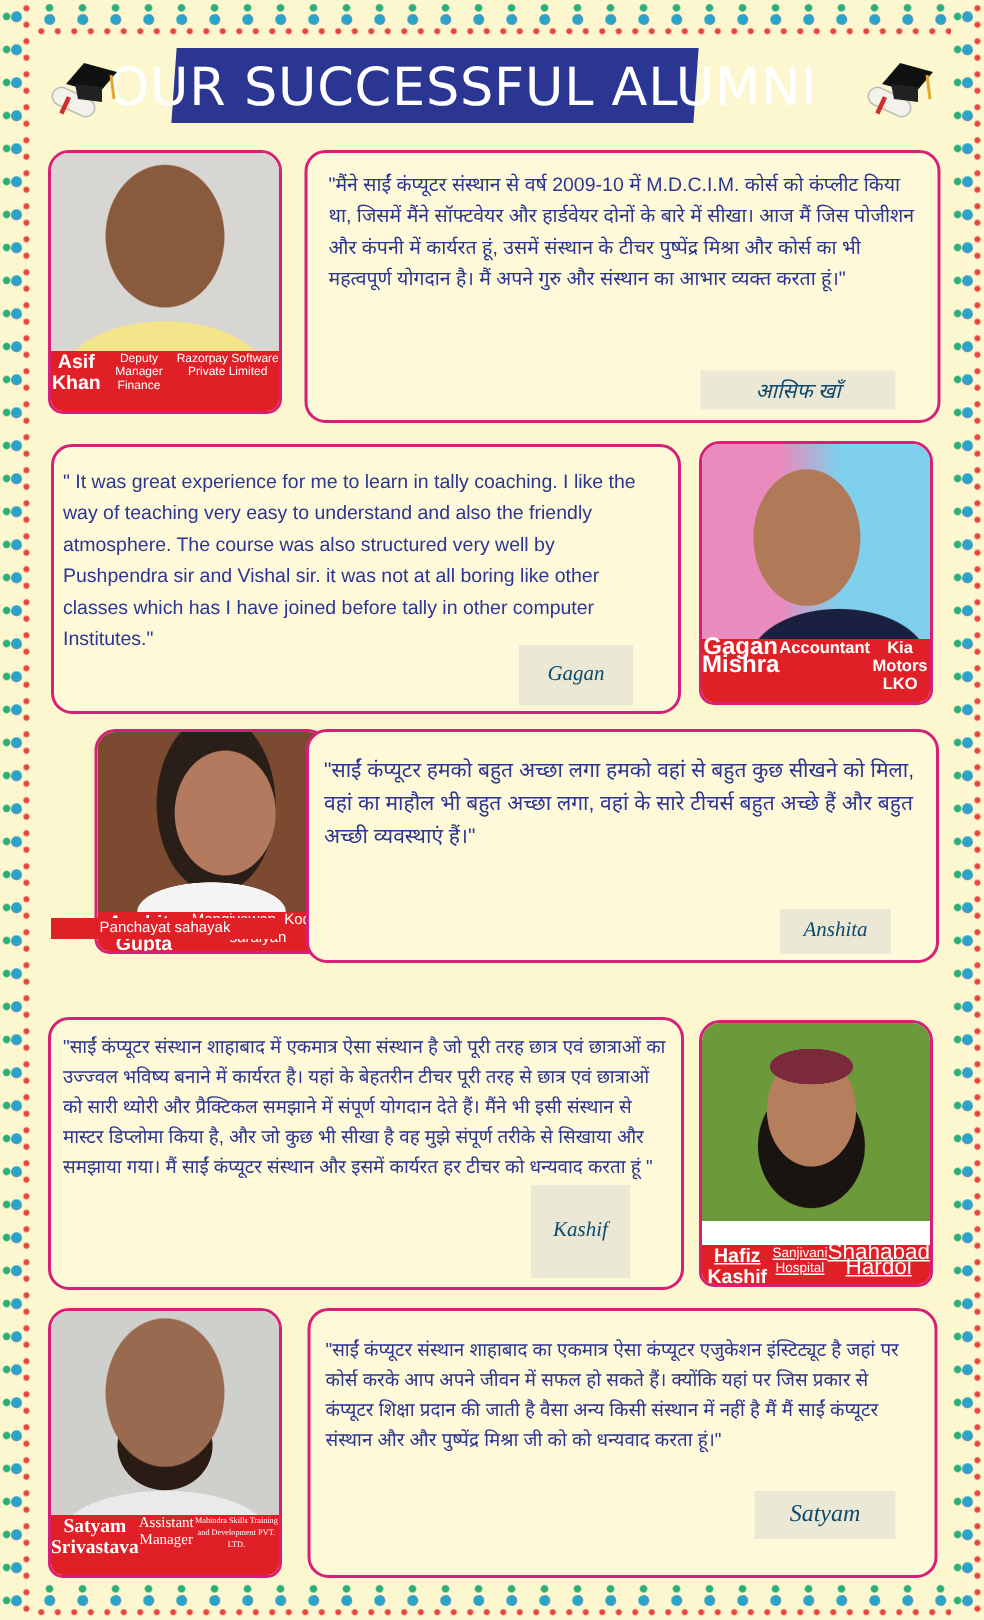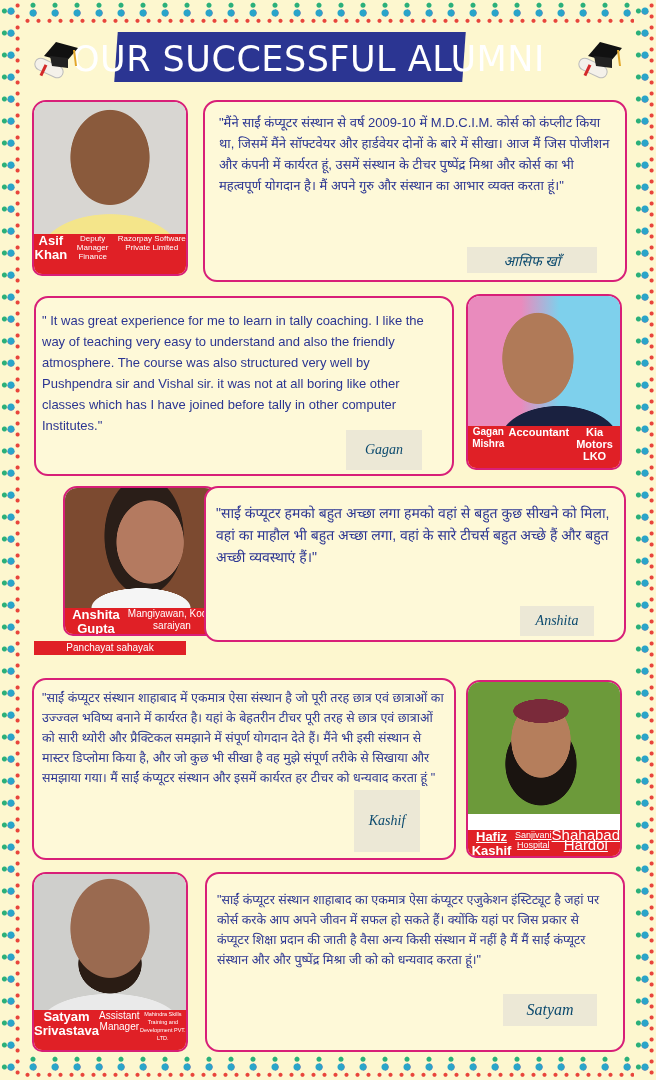--- a/index.html
+++ b/index.html
@@ -123,34 +123,34 @@
   <div class="signature" style="left:262px;top:145px;width:130px;height:26px;">आसिफ खाँ</div>
 </div>
 
 <div class="quote-card" style="left:34px;top:296px;width:416px;height:176px;">
   <div class="quote" style="left:6px;top:12px;width:400px;font-size:13px;">" It was great experience for me to learn in tally coaching. I like the way of teaching very easy to understand and also the friendly atmosphere. The course was also structured very well by Pushpendra sir and Vishal sir. it was not at all boring like other classes which has I have joined before tally  in other computer Institutes."</div>
   <div class="signature" style="left:310px;top:132px;width:76px;height:40px;">Gagan</div>
 </div>
 <div class="photo-card" style="left:466px;top:294px;width:152px;height:172px;">
   <div class="photo" style="height:130px;background:radial-gradient(ellipse 36px 46px at 46% 48%, #b07a58 0 98%, transparent 100%), radial-gradient(ellipse 60px 36px at 60% 112%, #1a2140 0 98%, transparent 100%), linear-gradient(90deg,#e98bbd 0%,#e98bbd 35%,#7ed0ec 60%,#7ed0ec 100%);"></div>
   <div class="caption" style="height:42px;">
-    <div class="cap-name" style="font-size:10px;line-height:12px;text-align:center;">Gagan Mishra</div>
+    <div class="cap-name" style="font-size:16px;line-height:12px;text-align:center;">Gagan Mishra</div>
     <div class="cap-name" style="font-size:11px;line-height:12px;">Accountant</div>
     <div class="cap-name" style="font-size:11px;line-height:12px;">Kia Motors LKO</div>
   </div>
 </div>
 
 <div class="photo-card" style="left:32px;top:486px;width:152px;height:146px;margin-left:31px;">
   <div class="photo" style="height:120px;background:radial-gradient(ellipse 34px 42px at 56% 45%, #b47a60 0 98%, transparent 100%), radial-gradient(ellipse 50px 20px at 50% 100%, #f5f5f5 0 98%, transparent 100%), radial-gradient(ellipse 40px 60px at 52% 40%, #2a1e18 0 98%, transparent 100%), #7c4a30;"></div>
   <div class="caption" style="height:38px;bottom:-12px;">
     <div class="cap-name">Anshita Gupta</div>
     <div class="cap-line" style="font-size:10px;line-height:12px;">Mangiyawan, Kodra  saraiyan</div>
   </div>
 </div>
-<div style="position:absolute;left:34px;top:641px;width:152px;height:14px;background:#e02026;color:#fff;text-align:center;font-size:10px;line-height:14px;">
+<div style="position:absolute;left:34px;top:612px;width:152px;height:14px;background:#e02026;color:#fff;text-align:center;font-size:10px;line-height:14px;">
   <span>Panchayat sahayak</span>
 </div>
 <div class="quote-card" style="left:204px;top:486px;width:418px;height:152px;">
   <div class="quote" style="left:10px;top:14px;width:398px;font-size:14px;line-height:22px;">"साईं कंप्यूटर हमको बहुत अच्छा लगा हमको वहां से बहुत कुछ सीखने को मिला, वहां का माहौल भी बहुत अच्छा लगा, वहां के सारे टीचर्स बहुत अच्छे हैं और बहुत अच्छी व्यवस्थाएं हैं।"</div>
   <div class="signature" style="left:314px;top:118px;width:74px;height:30px;">Anshita</div>
 </div>
 
 <div class="quote-card" style="left:32px;top:678px;width:420px;height:178px;">
   <div class="quote" style="left:8px;top:8px;width:404px;font-size:12.5px;line-height:20px;">"साईं कंप्यूटर संस्थान शाहाबाद में एकमात्र ऐसा संस्थान है जो पूरी तरह छात्र एवं छात्राओं का उज्ज्वल भविष्य बनाने में कार्यरत है। यहां के बेहतरीन टीचर पूरी तरह से छात्र एवं छात्राओं को सारी थ्योरी और प्रैक्टिकल समझाने में संपूर्ण योगदान देते हैं। मैंने भी इसी संस्थान से मास्टर डिप्लोमा किया है, और जो कुछ भी सीखा है वह मुझे संपूर्ण तरीके से सिखाया और समझाया गया।  मैं साईं कंप्यूटर संस्थान और इसमें कार्यरत हर टीचर को धन्यवाद करता हूं "</div>
   <div class="signature" style="left:320px;top:110px;width:66px;height:62px;">Kashif</div>
@@ -159,21 +159,21 @@
   <div class="photo" style="height:132px;background:radial-gradient(ellipse 28px 12px at 48% 22%, #7a2a3a 0 98%, transparent 100%), radial-gradient(ellipse 30px 38px at 48% 44%, #b57e5c 0 98%, transparent 100%), radial-gradient(ellipse 36px 42px at 48% 62%, #1a1410 0 98%, transparent 100%), #6c9a3a;"></div>
   <div class="caption" style="height:26px;text-decoration:underline;">
     <div class="cap-name">Hafiz Kashif Sabri</div>
     <div class="cap-line" style="font-size:9px;line-height:10px;">Sanjivani Hospital</div>
     <div class="cap-line" style="font-size:15px;line-height:10px;">Shahabad Hardoi</div>
   </div>
 </div>
 
 <div class="photo-card" style="left:32px;top:872px;width:152px;height:176px;">
   <div class="photo" style="height:136px;background:radial-gradient(ellipse 40px 50px at 50% 40%, #9a6a50 0 98%, transparent 100%), radial-gradient(ellipse 32px 30px at 50% 66%, #2a1c14 0 98%, transparent 100%), radial-gradient(ellipse 70px 30px at 50% 110%, #eaeaea 0 98%, transparent 100%), #cfcfcc;"></div>
-  <div class="caption" style="height:40px;">
+  <div class="caption" style="height:40px;font-family:Liberation Serif, serif;">
     <div class="cap-name">Satyam Srivastava</div>
     <div class="cap-line" style="font-size:10px;line-height:11px;">Assistant Manager</div>
     <div class="cap-line" style="font-size:5.5px;line-height:8px;">Mahindra Skills Training and Development PVT. LTD.</div>
   </div>
 </div>
 <div class="quote-card" style="left:205px;top:872px;width:416px;height:176px;">
   <div class="quote" style="left:10px;top:16px;width:396px;font-size:12.5px;line-height:20px;">"साईं कंप्यूटर संस्थान शाहाबाद का एकमात्र ऐसा कंप्यूटर एजुकेशन इंस्टिट्यूट है जहां पर कोर्स करके आप अपने जीवन में सफल हो सकते हैं। क्योंकि यहां पर जिस प्रकार से कंप्यूटर शिक्षा प्रदान की जाती है वैसा अन्य किसी संस्थान में नहीं है मैं मैं साईं कंप्यूटर संस्थान और और पुष्पेंद्र मिश्रा जी को को धन्यवाद करता हूं।"</div>
   <div class="signature" style="left:296px;top:120px;width:94px;height:32px;font-size:16px;">Satyam</div>
 </div>
 

